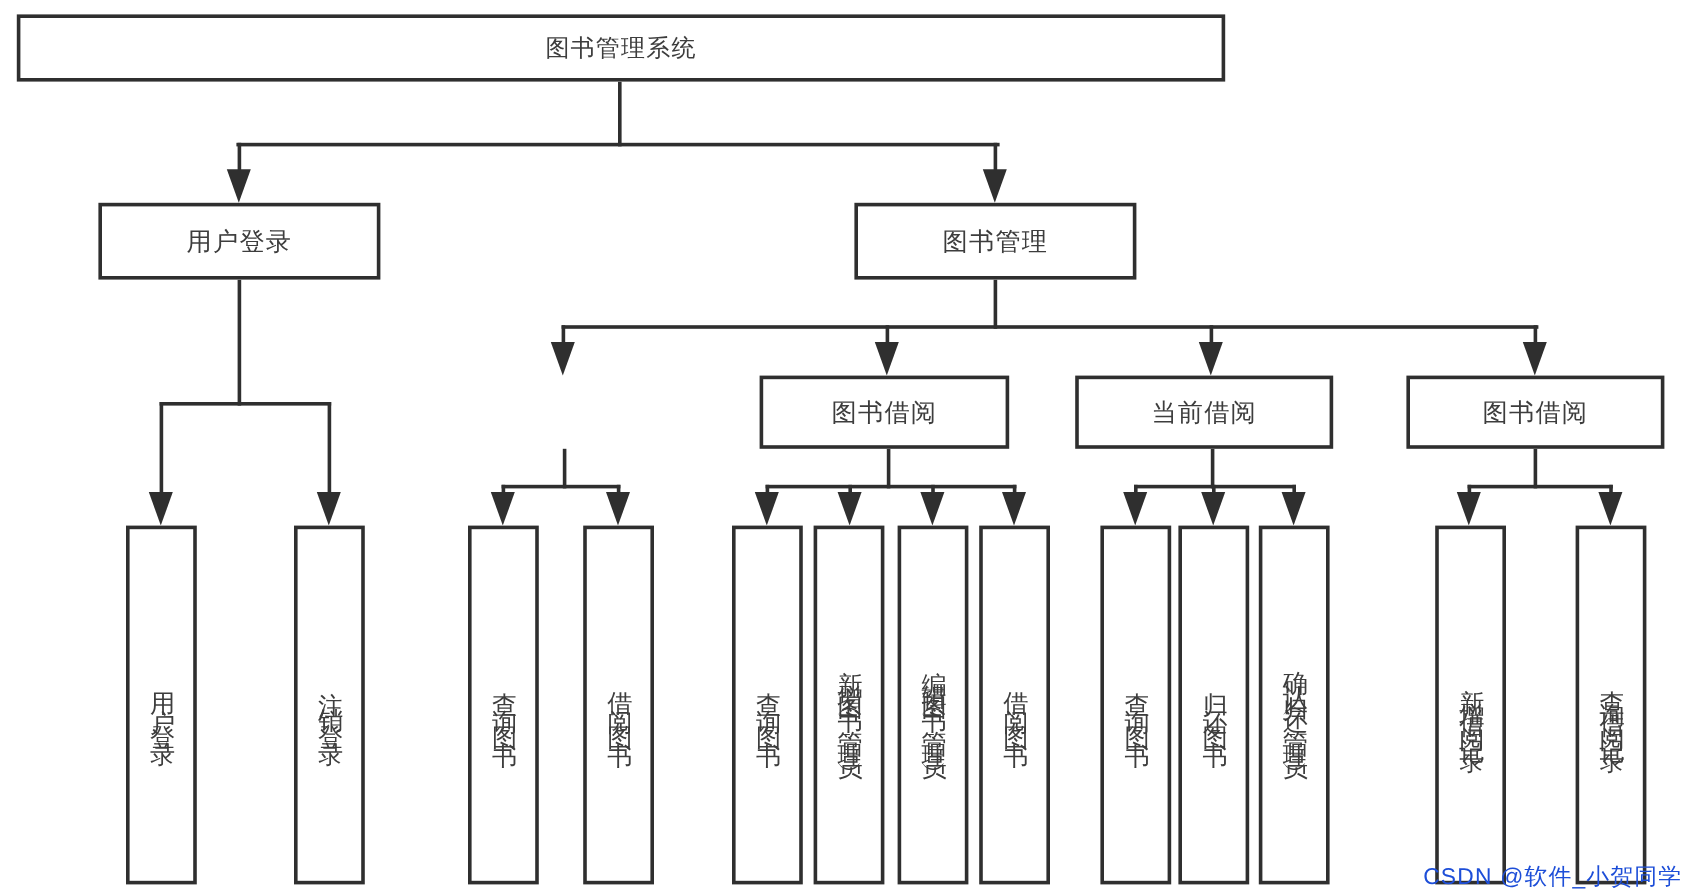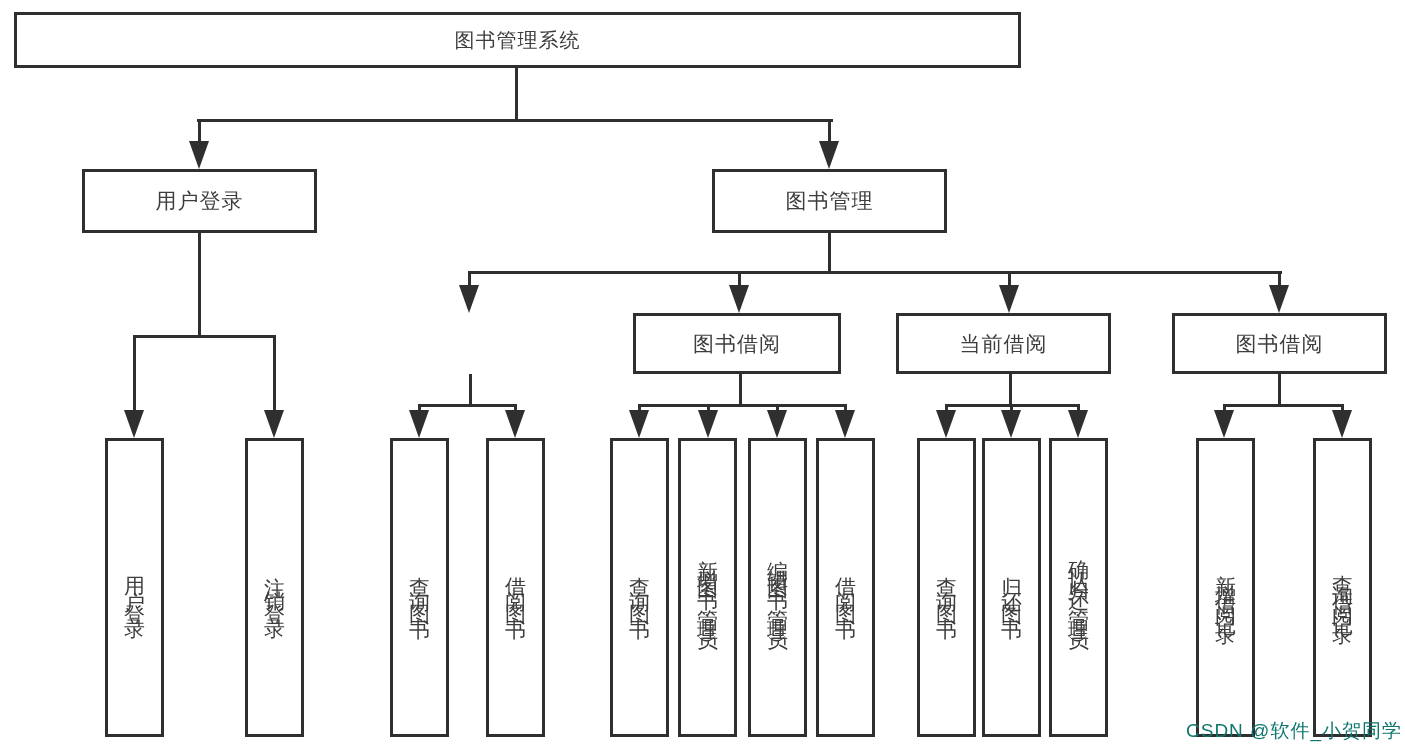--- a/index.html
+++ b/index.html
@@ -39,21 +39,21 @@
     writing-mode:vertical-rl;
     text-orientation:mixed;
     white-space:nowrap;
   }
   .ls14{letter-spacing:14px;}
   .ls10{letter-spacing:10px;}
   .watermark{
     position:absolute;z-index:5;
     left:1186px;top:718px;
     font-size:19px;
-    color:#0f766e;
+    color:#1d4ed8;
     letter-spacing:1px;
     white-space:nowrap;
   }
 </style>
 </head>
 <body>
 
 <div class="canvas">
 
   <div class="vline" style="left:515px;top:68px;height:54px"></div>

